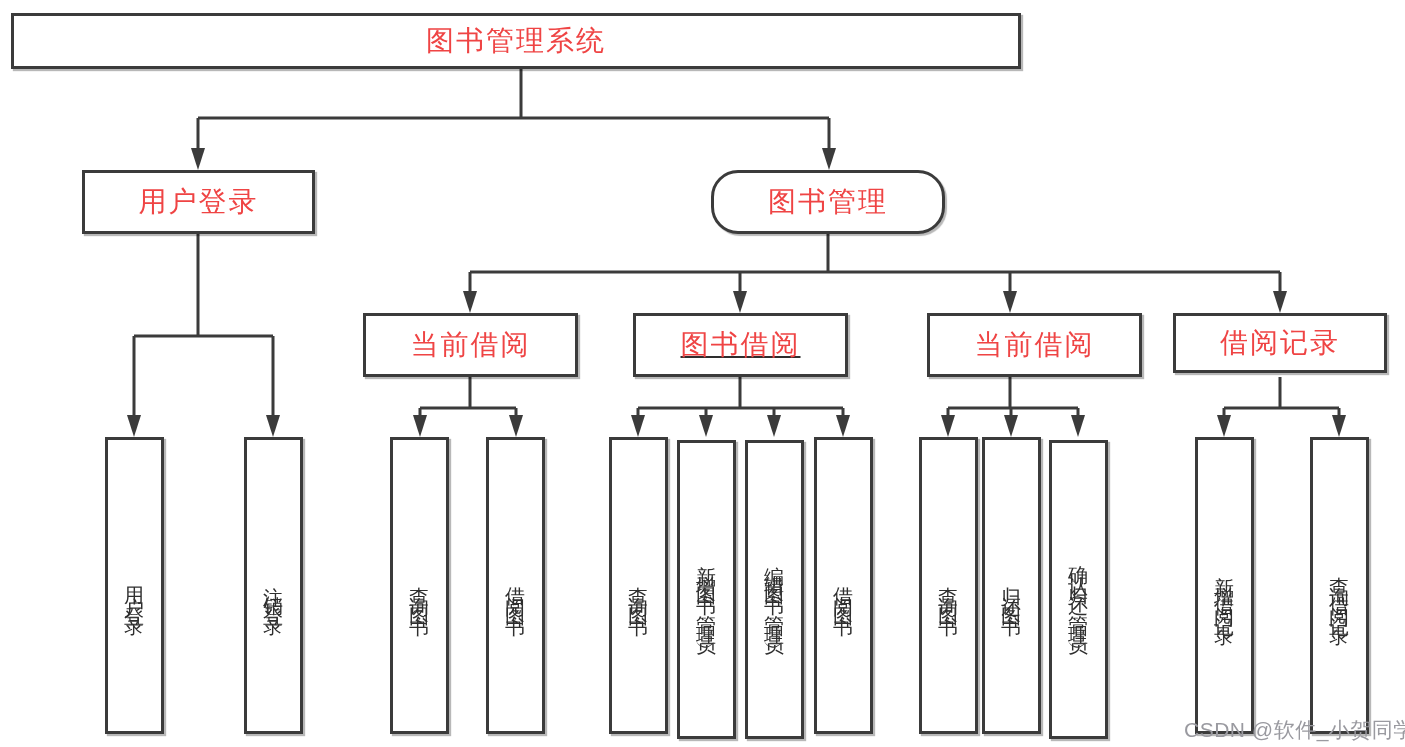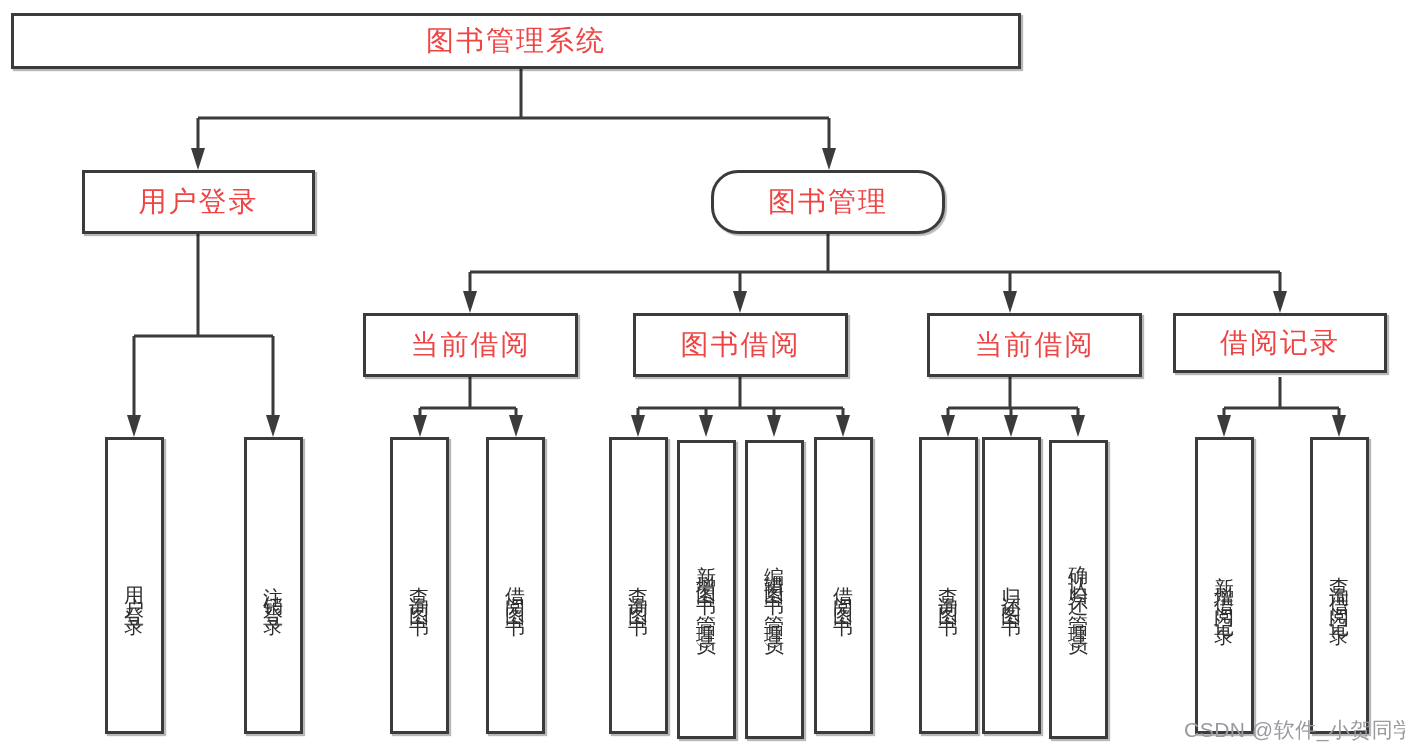--- a/index.html
+++ b/index.html
@@ -100,21 +100,21 @@
   <div class="node hbox" style="left:82px; top:170px; width:233px; height:64px;">
     <span>用户登录</span>
   </div>
   <div class="node hbox" style="left:711px; top:170px; width:234px; height:64px;border-radius:27px;">
     <span>图书管理</span>
   </div>
 
   <div class="node hbox" style="left:363px; top:313px; width:215px; height:64px;">
     <span>当前借阅</span>
   </div>
-  <div class="node hbox" style="left:633px; top:313px; width:215px; height:64px;">
+  <div class="node hbox" style="left:633px; top:313px; width:215px; height:64px;text-decoration:underline;">
     <span>图书借阅</span>
   </div>
   <div class="node hbox" style="left:903px; top:313px; width:215px; height:64px;margin-left:24px;">
     <span>当前借阅</span>
   </div>
   <div class="node hbox" style="left:1173px; top:313px; width:214px; height:60px;">
     <span>借阅记录</span>
   </div>
 
   <div class="node vbox" style="left:105px; top:437px; width:59px; height:297px;">

